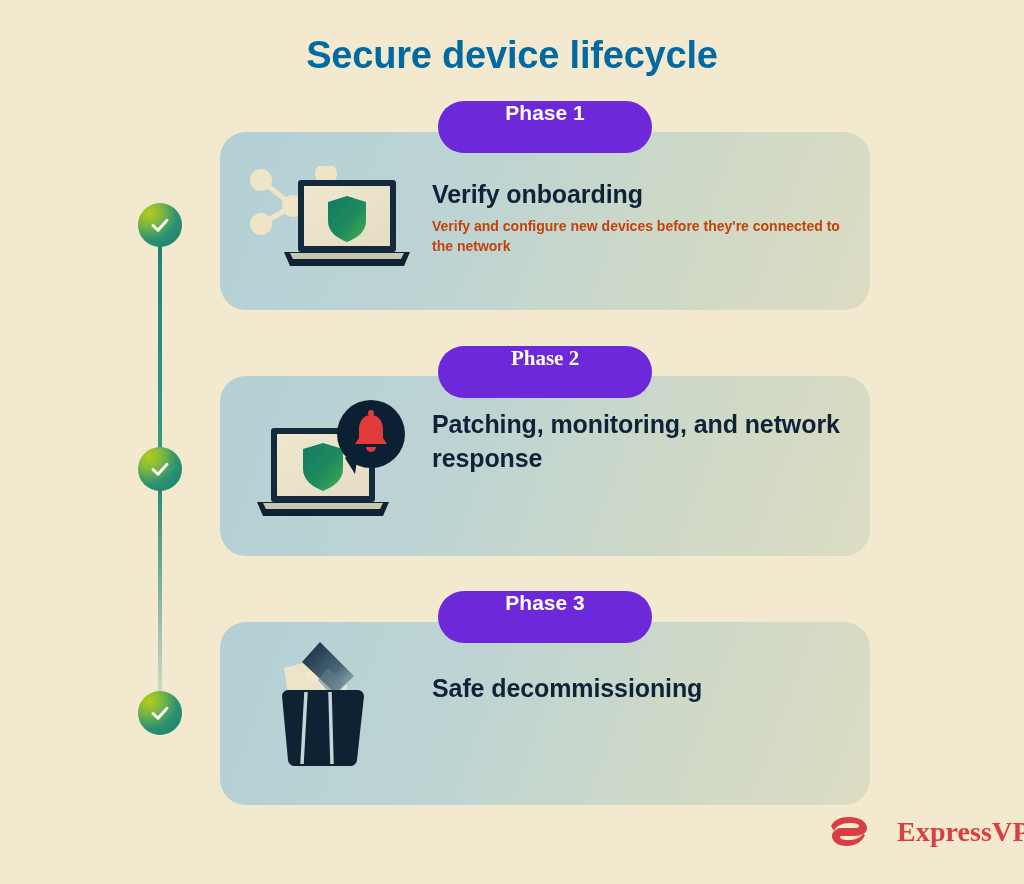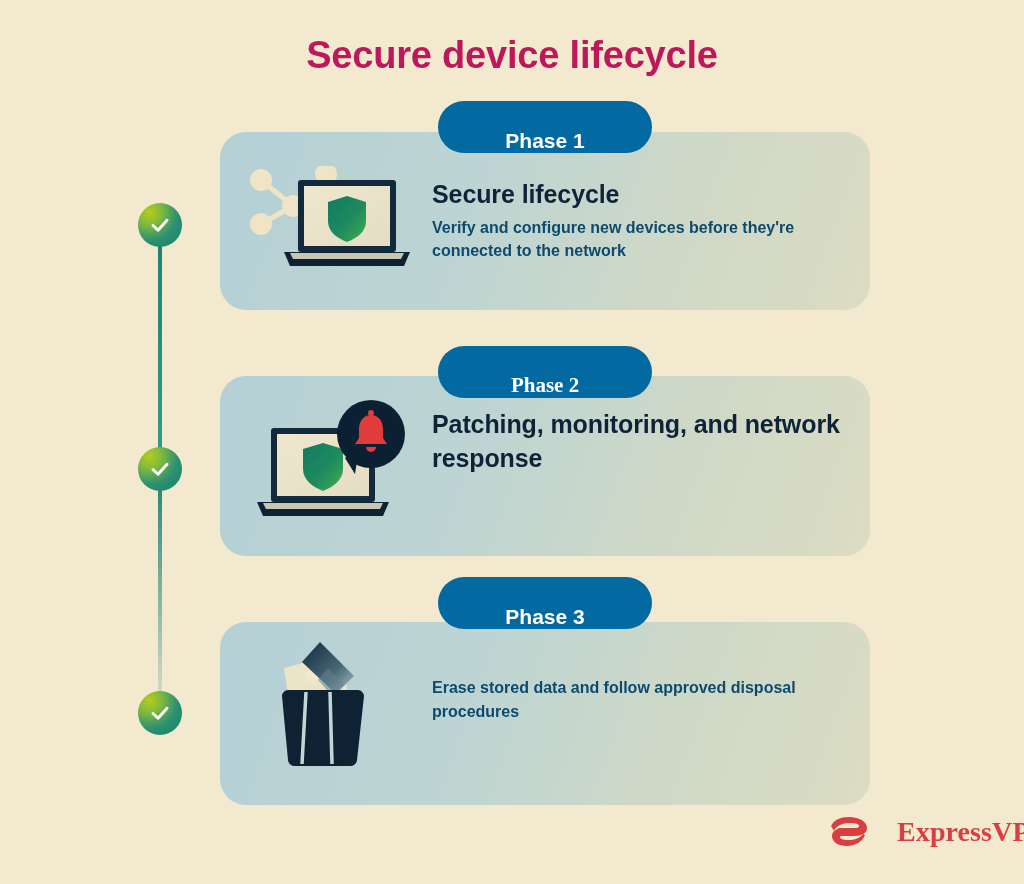--- a/index.html
+++ b/index.html
@@ -24,21 +24,21 @@
 
   
   .title {
     position: absolute;
     top: 34px;
     left: 0;
     width: 1024px;
     text-align: center;
     font-size: 38px;
     font-weight: 700;
-    color: #be185d;
+    color: #0369a1;
     letter-spacing: -0.2px;
   }
 
   
   .timeline {
     position: absolute;
     left: 138px;
     top: 195px;
     width: 44px;
     height: 560px;
@@ -91,50 +91,50 @@
   .card.c2 { top: 376px; height: 180px; }
   .card.c3 { top: 622px; height: 183px; }
 
   
   .pill {
     position: absolute;
     left: 438px;
     width: 214px;
     height: 52px;
     border-radius: 26px;
-    background: #0369a1;
+    background: #6d28d9;
     color: #ffffff;
     font-size: 21px;
     font-weight: 700;
     display: flex;
-    align-items: flex-end;
+    align-items: flex-start;
     justify-content: center;
     z-index: 5;
   }
   .pill.p1 { top: 101px; }
   .pill.p2 { top: 346px; font-family: Liberation Serif, serif; }
-  .pill.p3 { top: 577px; }
+  .pill.p3 { top: 591px; }
 
   
   .card-text {
     position: absolute;
     left: 432px;
     width: 430px;
   }
   .card-text .heading {
     font-size: 25px;
     font-weight: 700;
     color: #0e2337;
     line-height: 1.34;
     letter-spacing: -0.1px;
   }
   .card-text .body {
-    font-size: 16px;
-    font-weight: 700;
-    color: #0c4a6e;
+    font-size: 14px;
+    font-weight: 700;
+    color: #c2410c;
     line-height: 1.47;
     margin-top: 4px;
   }
   .t1 { top: 178px; }
   .t2 { top: 408px; }
   .t3 { top: 672px; }
 
   
   .illus {
     position: absolute;
@@ -233,21 +233,21 @@
 
       <path d="M109 30 L128 36 L128 55 C128 66 119 72 109 76 C99 72 90 66 90 55 L90 36 Z" fill="url(#shieldG1)"></path>
     </svg>
   </div>
 
   <div class="pill p1">
     <span>Phase 1</span>
   </div>
 
   <div class="card-text t1">
-    <div class="heading">Secure lifecycle</div>
+    <div class="heading">Verify onboarding</div>
     <div class="body">Verify and configure new devices before they're connected to the network</div>
   </div>
 
   <div class="card c2"></div>
 
   <div class="illus i2">
     <svg width="160" height="128" viewBox="0 0 160 128">
       <defs>
         <linearGradient id="shieldG2" x1="0" y1="0" x2="1" y2="1">
           <stop offset="0%" stop-color="#127a63"></stop>
@@ -313,21 +313,21 @@
         <line x1="68" y1="60" x2="70" y2="132"></line>
       </g>
     </svg>
   </div>
 
   <div class="pill p3">
     <span>Phase 3</span>
   </div>
 
   <div class="card-text t3">
-    <div class="body">Erase stored data and follow approved disposal procedures</div>
+    <div class="heading">Safe decommissioning</div>
   </div>
 
   <div class="logo">
     <span class="logo-mark">
       <svg width="42" height="34" viewBox="0 0 42 34">
         <path d="M20 2 C31 2 38 7 38 13 C38 18 33 21 25 21 L6 21 L10 13 L27 13 C29 13 30 12 30 11 C30 9 27 8 21 8 C13 8 7 11 5 16 L2 11 C5 5 11 2 20 2 Z" fill="#d93f42"></path>
         <path d="M36 20 C33 27 26 31 18 31 C9 31 3 27 3 21 C3 17 6 14 12 13 L15 19 C12 20 11 21 11 22 C11 24 14 25 19 25 C26 25 31 23 34 19 Z" fill="#d93f42"></path>
       </svg>
     </span>
     <span class="logo-word">ExpressVPN</span>

